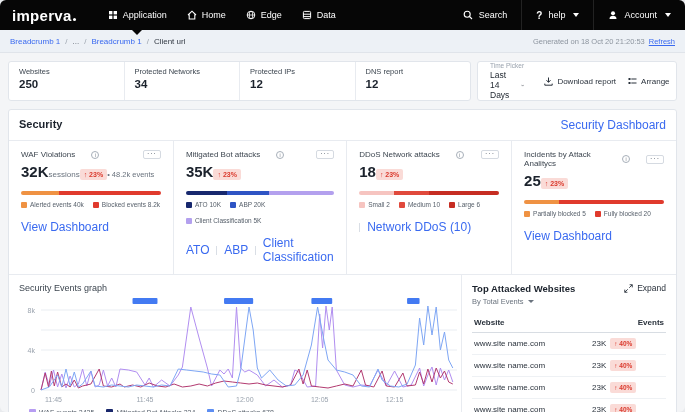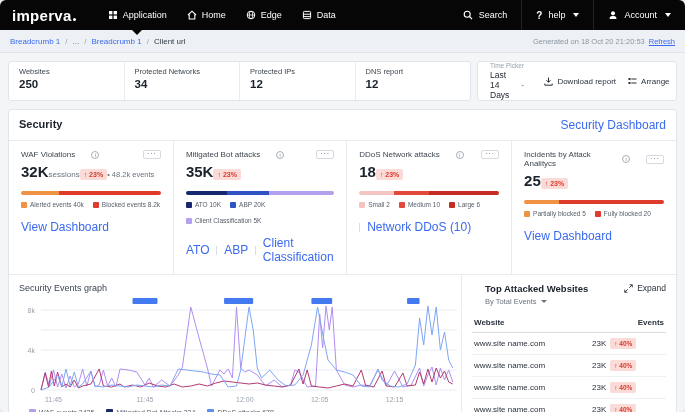--- a/index.html
+++ b/index.html
@@ -81,21 +81,21 @@
 
   
   .bottom-row { display:flex; }
   .graph-pane { flex:1; padding:8px 10px 6px; border-right:1px solid #e8ebf0; min-width:0; }
   .pane-title { font-size:9px; color:#3d4650; }
   .chart-legend { display:flex; gap:12px; margin-top:2px; padding-left:10px; }
   .chart-legend .leg-item { font-size:7px; }
   .chart-legend .leg-sq { width:7px; height:7px; }
 
   .table-pane { width:214px; padding:8px 10px; }
-  .tp-header { display:flex; align-items:flex-start;margin-left:13px; }
+  .tp-header { display:flex; align-items:flex-start; }
   .tp-title { font-size:9.5px; font-weight:bold; color:#1b222c; }
   .tp-filter { display:flex; align-items:center; gap:4px; font-size:7.5px; color:#6a737e; margin-top:3px; cursor:pointer; }
   .dcaret { width:0; height:0; border-left:3px solid transparent; border-right:3px solid transparent; border-top:3.5px solid #6a737e; }
   .expand-btn { margin-left:auto; display:flex; align-items:center; gap:4px; font-size:8.5px; color:#2a323c; cursor:pointer; }
   .attack-table { margin-top:8px; }
   .t-headrow { display:flex; padding:4px 2px 5px; border-bottom:1px solid #d8dde3; font-size:8px; font-weight:bold; color:#2a323c; }
   .t-row { display:flex; align-items:center; padding:5px 2px; border-bottom:1px solid #eef1f4; }
   .t-site { flex:1; font-size:8px; color:#2a323c; }
   .t-events-h { width:72px; text-align:right; }
   .t-events { display:flex; align-items:center; gap:4px; width:72px; }

